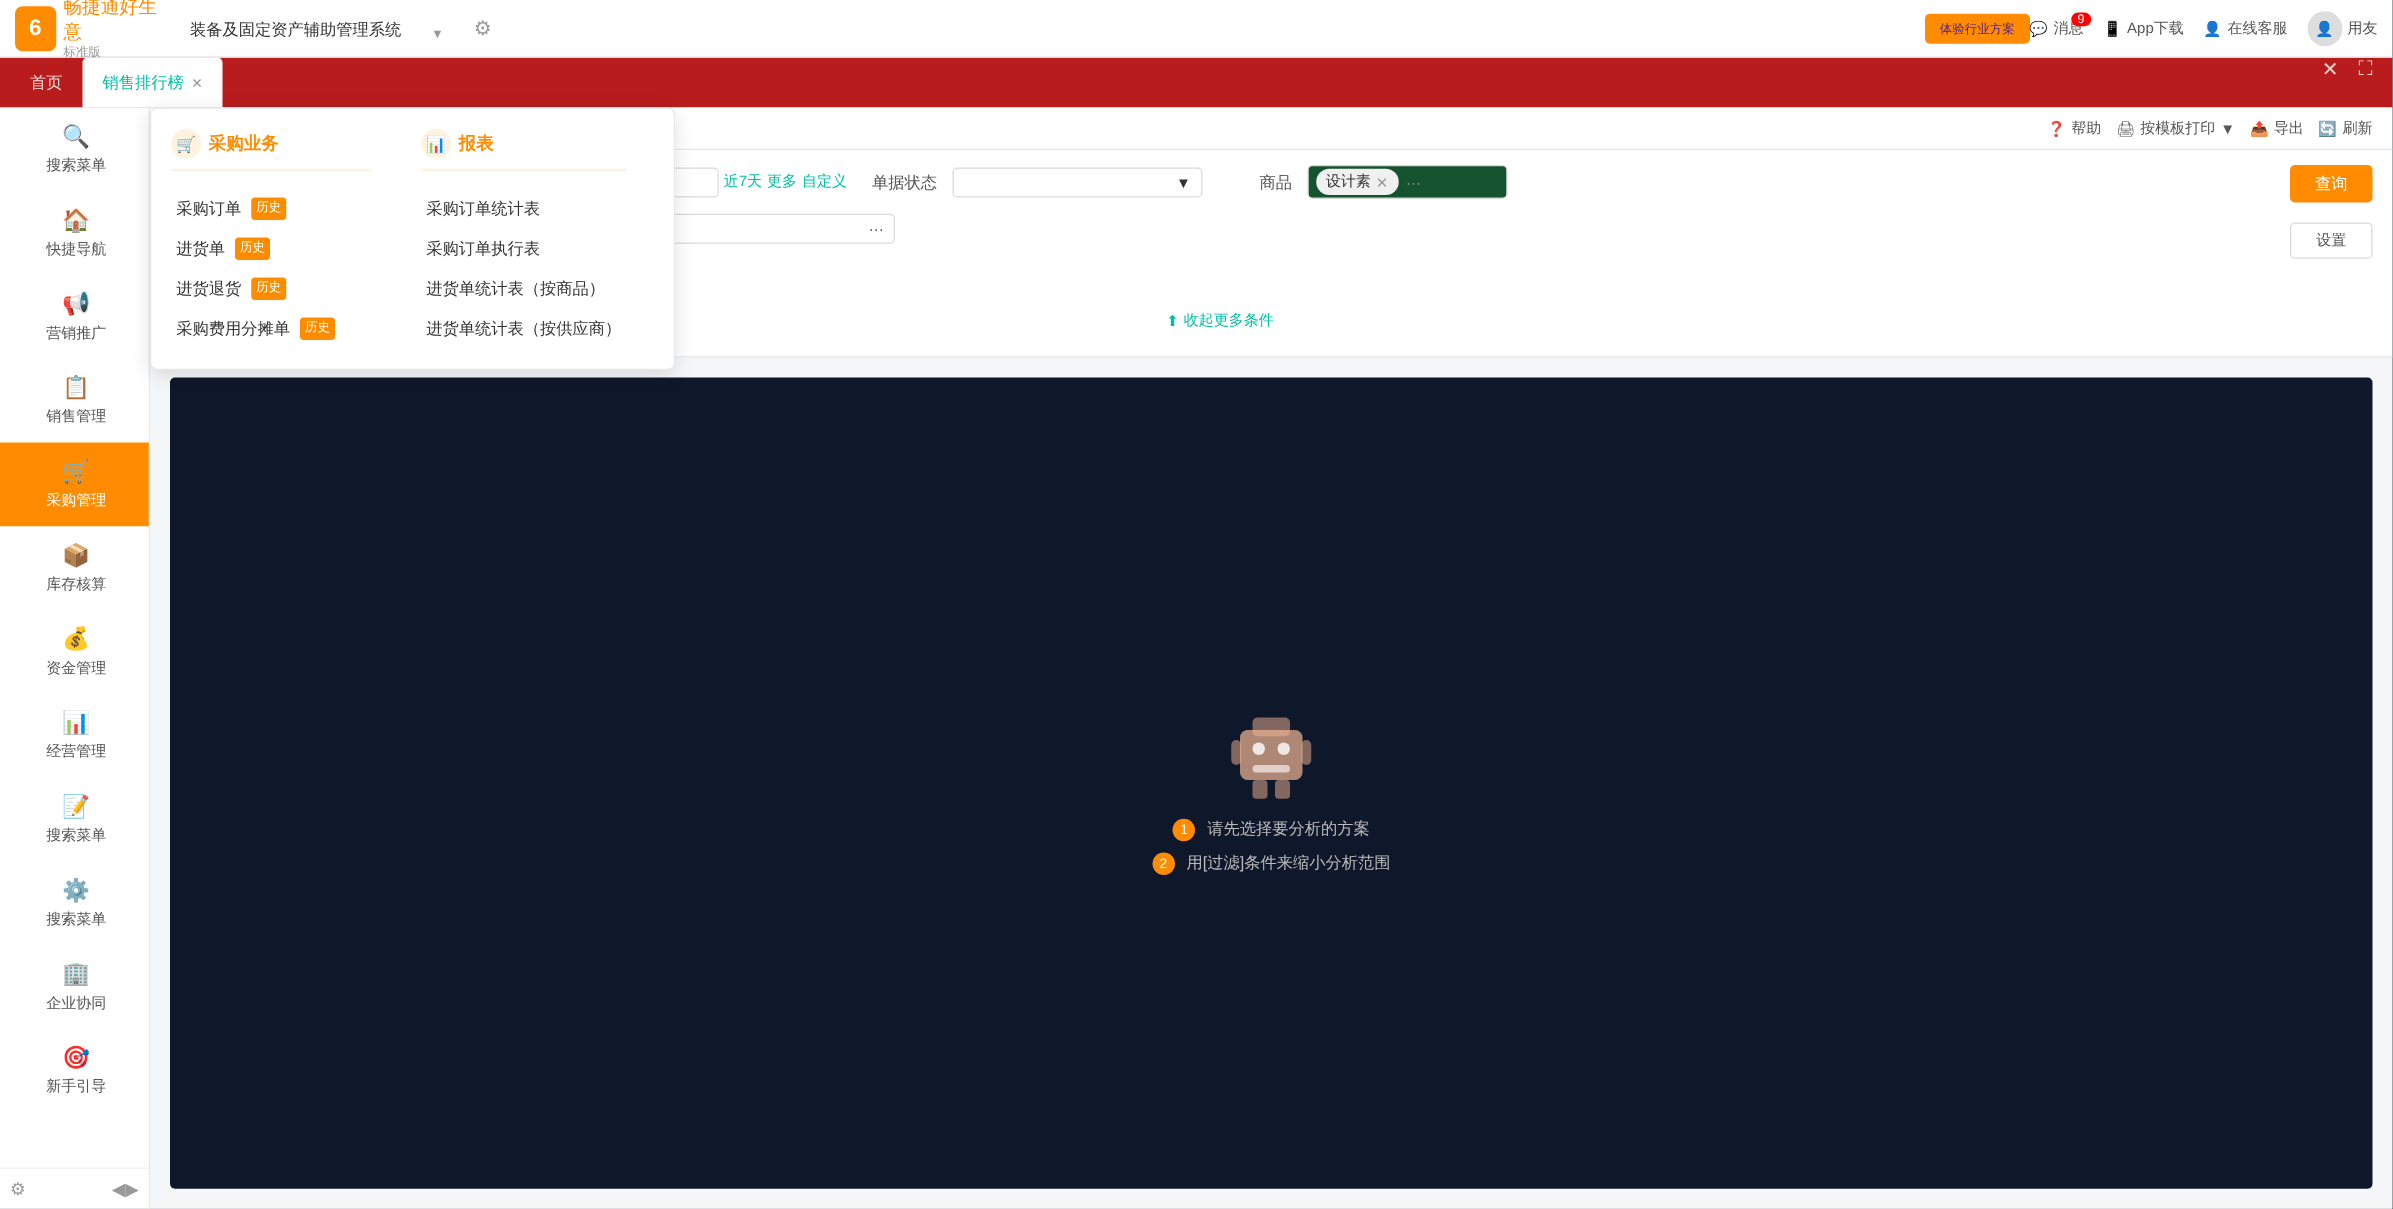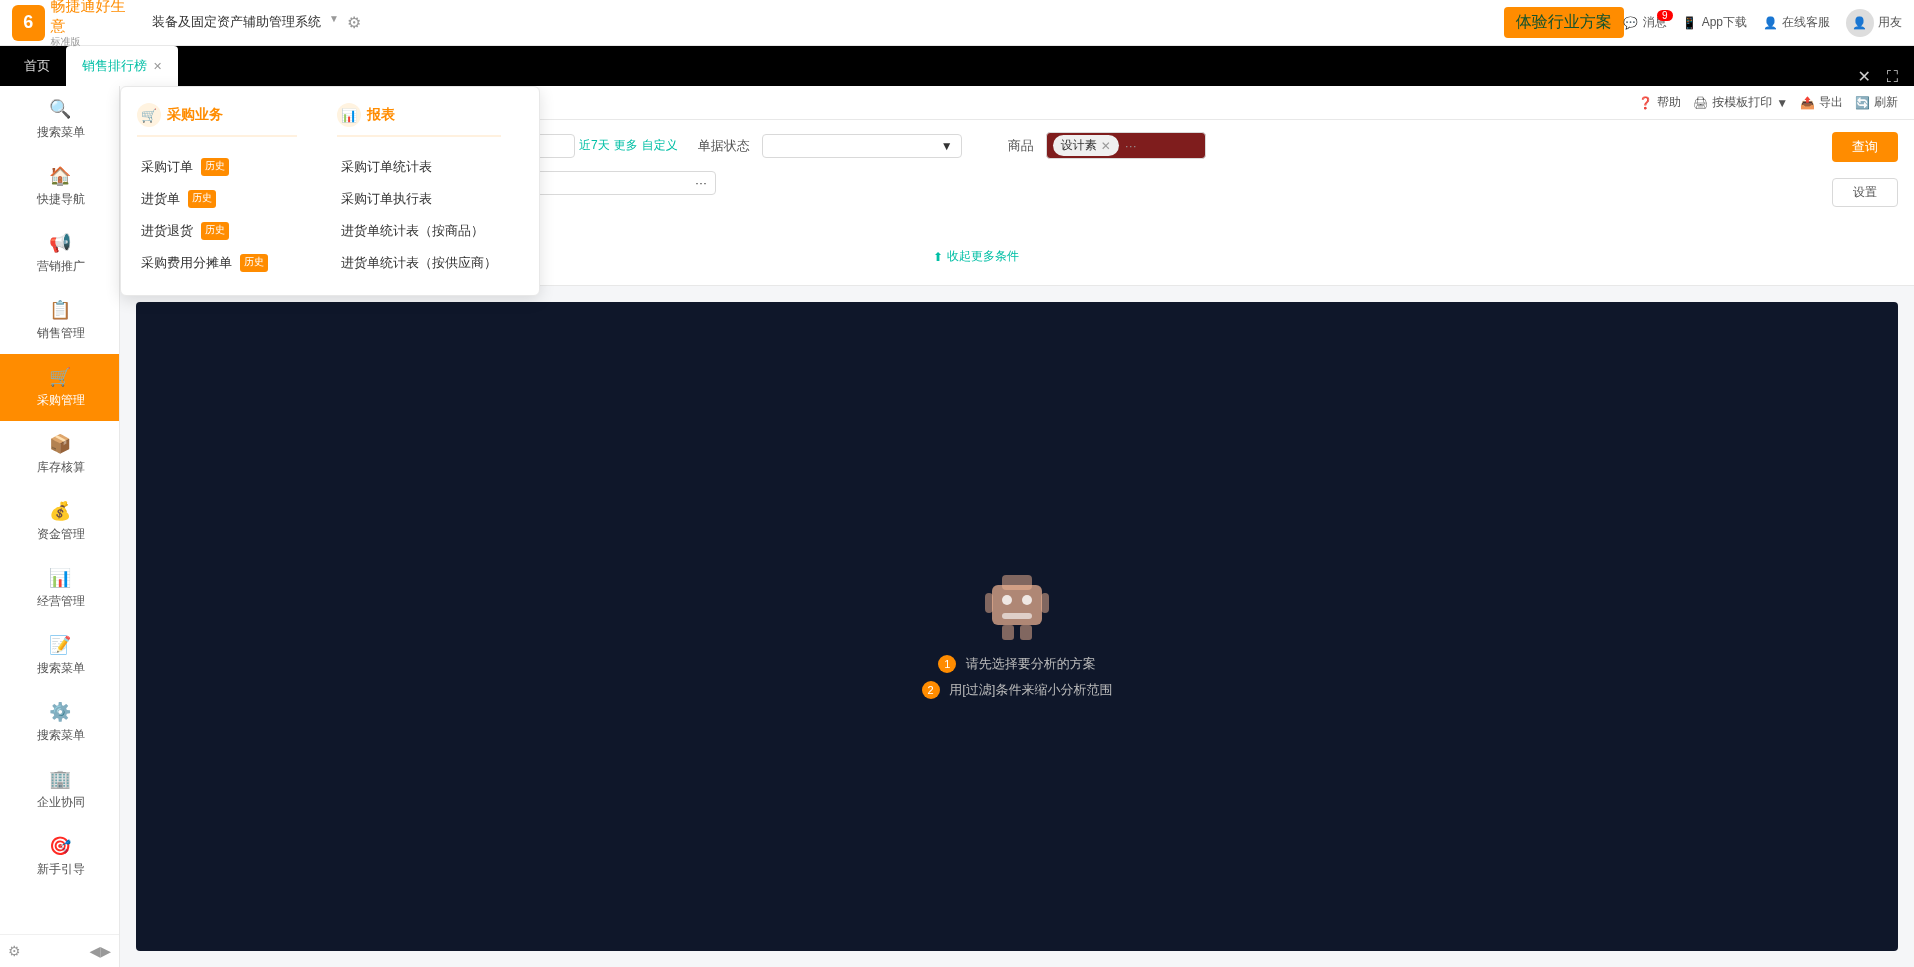--- a/index.html
+++ b/index.html
@@ -8,37 +8,37 @@
     
     .top-bar {
       display: flex; align-items: center; height: 46px;
       background: #fff; border-bottom: 1px solid #e8e8e8;
       padding: 0 12px; position: relative; z-index: 100;
     }
     .logo-area { display: flex; align-items: center; width: 120px; }
     .logo-icon { width: 36px; height: 36px; background: #ff8c00; border-radius: 6px; display: flex; align-items: center; justify-content: center; color: #fff; font-size: 18px; font-weight: bold; margin-right: 6px; }
     .logo-text { font-size: 15px; color: #ff8c00; line-height: 1.3; }
     .logo-sub { font-size: 10px; color: #999; }
-    .system-title { flex: 1; display: flex; align-items: flex-start; gap: 8px; padding-left: 20px; }
+    .system-title { flex: 1; display: flex; align-items: flex-end; gap: 24px; padding-left: 20px; }
     .dropdown-btn { background: none; border: none; cursor: pointer; color: #999; font-size: 10px; }
     .settings-btn { background: none; border: none; cursor: pointer; color: #999; font-size: 16px; }
     .industry-btn {
-      background: #ff8c00; color: #14532d; border: none; border-radius: 4px;
-      padding: 5px 12px; font-size: 16px; cursor: pointer;
+      background: #ff8c00; color: #4c1d95; border: none; border-radius: 4px;
+      padding: 5px 12px; font-size: 10px; cursor: pointer;
     }
     .top-right { display: flex; align-items: center; gap: 16px; margin-left: auto; }
     .top-action { display: flex; align-items: center; gap: 4px; color: #555; font-size: 12px; cursor: pointer; }
     .notification-wrap { position: relative; }
     .badge { position: absolute; top: -4px; right: -6px; background: #f00; color: #fff; border-radius: 8px; font-size: 10px; padding: 0 4px; min-width: 16px; text-align: center; }
     .user-avatar { width: 28px; height: 28px; border-radius: 50%; background: #ddd; display: flex; align-items: center; justify-content: center; font-size: 12px; color: #666; }
 
     
     .nav-tabs {
-      display: flex; align-items: flex-end; height: 40px;
-      background: #000000; padding: 0 8px;
+      display: flex; align-items: flex-start; height: 40px;
+      background: #b91c1c; padding: 0 8px;
     }
     .nav-tab {
       padding: 0 16px; height: 40px; display: flex; align-items: center;
       color: rgba(255,255,255,0.85); font-size: 13px; cursor: pointer; gap: 6px;
     }
     .nav-tab.active { background: #fff; color: #00bfa5; border-radius: 4px 4px 0 0; }
     .tab-close { font-size: 11px; color: rgba(255,255,255,0.7); }
     .nav-tab.active .tab-close { color: #999; }
     .nav-spacer { flex: 1; }
     .nav-right-btn { background: none; border: none; cursor: pointer; color: rgba(255,255,255,0.8); font-size: 16px; padding: 0 8px; }
@@ -285,21 +285,21 @@
               <span class="date-preset">近7天</span>
               <span class="date-preset">更多</span>
               <span class="date-preset">自定义</span>
             </div>
             <span class="filter-label">单据状态</span>
             <div class="filter-select" style="min-width:200px;">
               <span> </span>
               <span>▼</span>
             </div>
             <span class="filter-label">商品</span>
-            <div style="display:flex; align-items:center; gap:6px; border:1px solid #d9d9d9; border-radius:4px; padding:2px 6px; min-width:160px; background:#7f1d1d;">
+            <div style="display:flex; align-items:center; gap:6px; border:1px solid #d9d9d9; border-radius:4px; padding:2px 6px; min-width:160px; background:#14532d;">
               <span class="filter-tag">
                 <span>设计素</span>
                 <span class="close">✕</span>
               </span>
               <span class="filter-ellipsis">···</span>
             </div>
           </div>
 
           <div class="filter-row">
             <span class="filter-label">排名项目</span>

